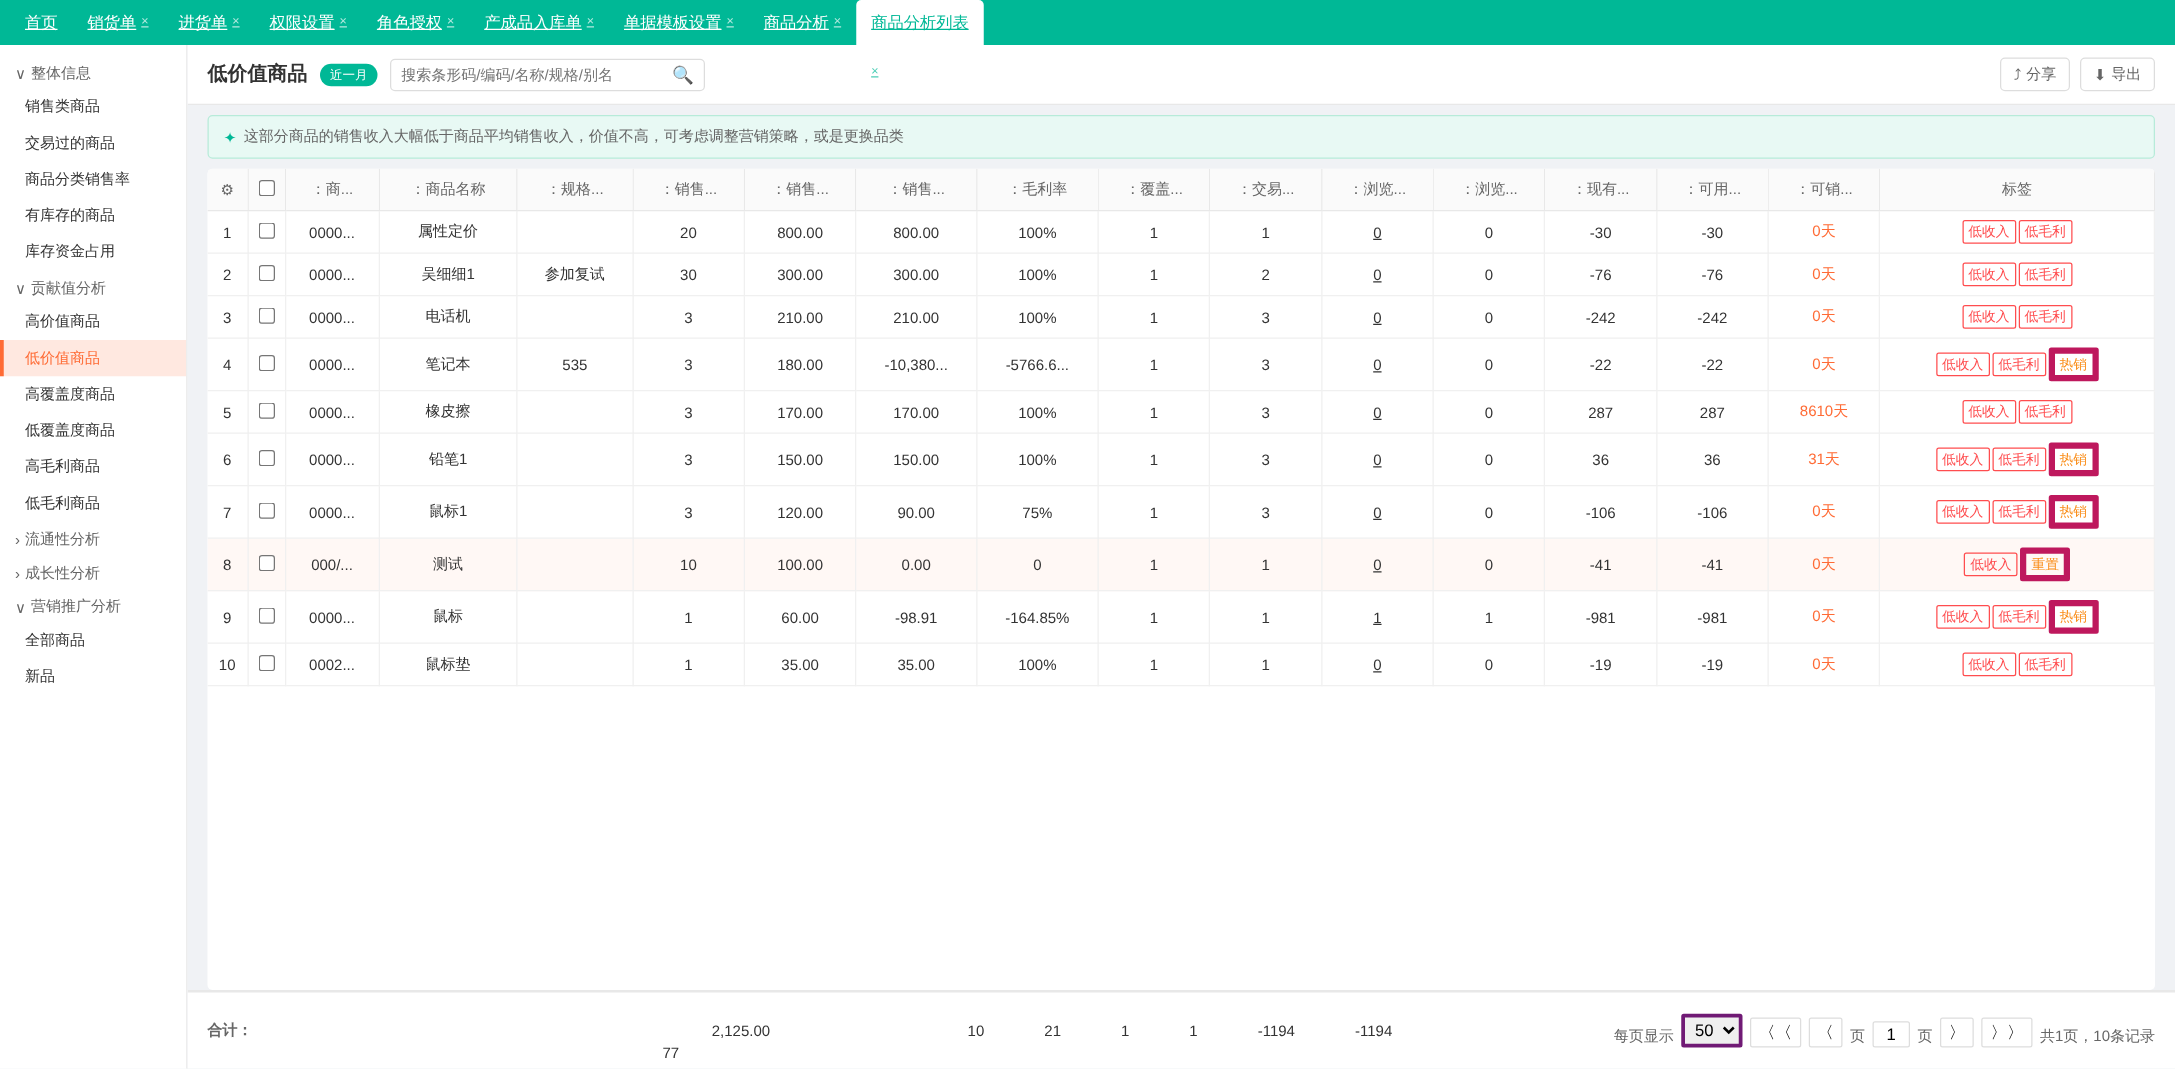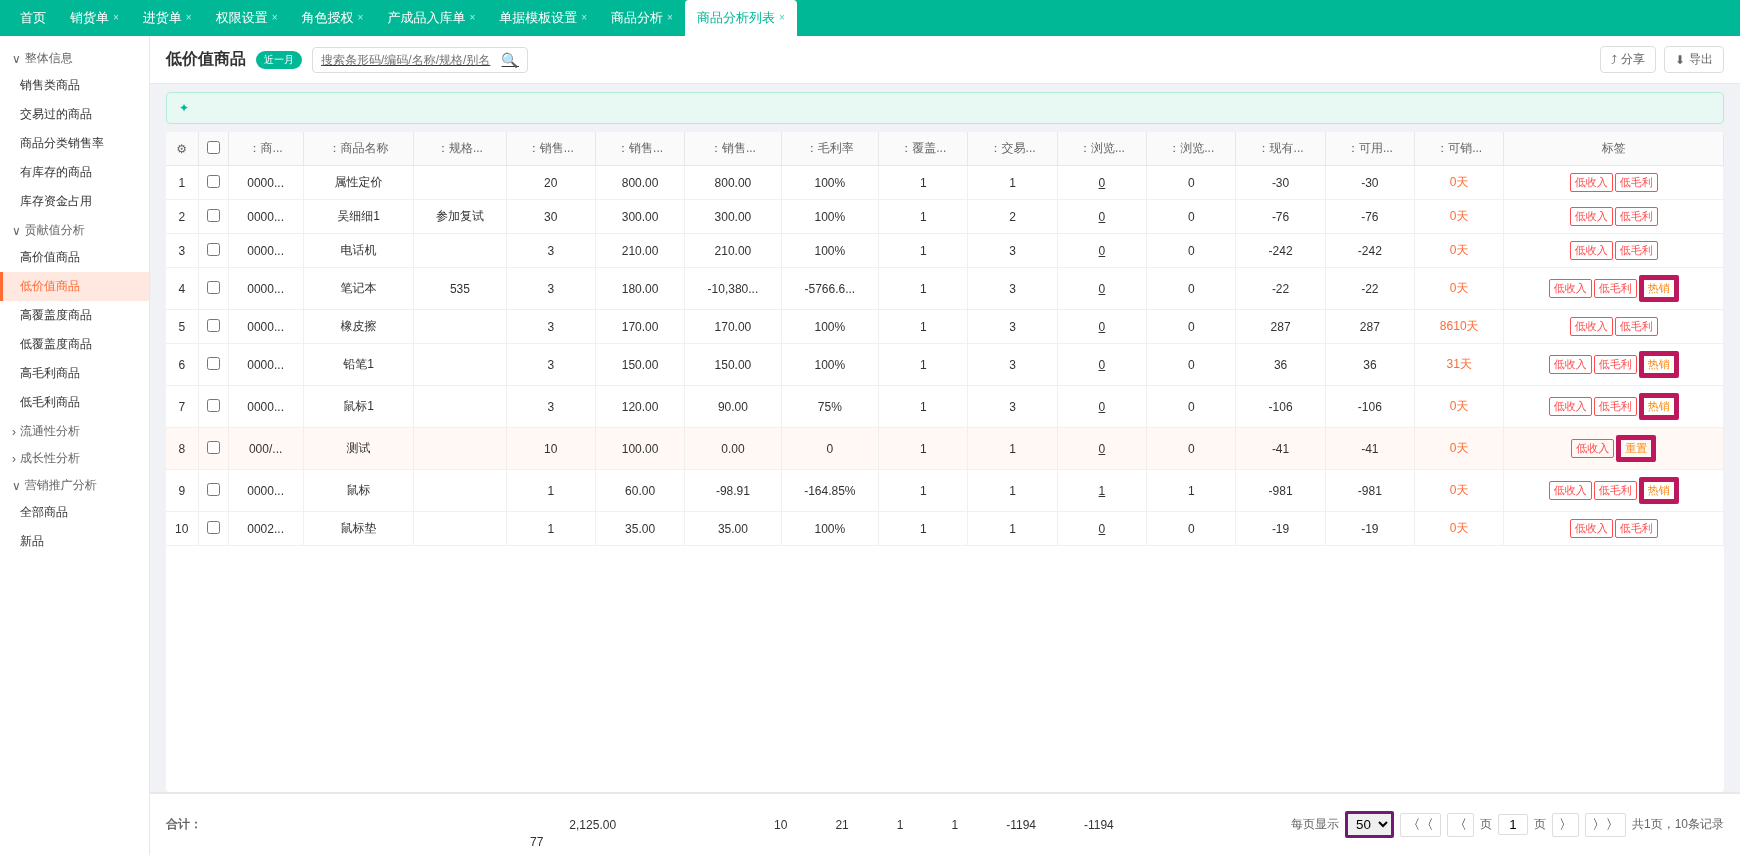--- a/index.html
+++ b/index.html
@@ -3,43 +3,43 @@
   <meta charset="utf-8">
   <style>
     * { margin: 0; padding: 0; box-sizing: border-box; }
     body { font-family: 'Microsoft YaHei', Arial, sans-serif; font-size: 12px; background: #f0f2f5; color: #333; width: 1740px; height: 855px; overflow: hidden; }
 
     
     .top-nav {
       display: flex; align-items: center; background: #00b896; height: 36px; padding: 0 8px; gap: 0;
     }
     .nav-item {
-      padding: 0 12px; height: 36px; line-height: 36px; color: #fff; cursor: pointer; white-space: nowrap; font-size: 13px; display: flex; align-items: flex-start; gap: 4px;
+      padding: 0 12px; height: 36px; line-height: 36px; color: #fff; cursor: pointer; white-space: nowrap; font-size: 13px; display: flex; align-items: flex-start; gap: 4px; text-decoration: underline;
     }
-    .nav-item.active { background: #fff; color: #00b896; border-radius: 4px 4px 0 0; }
+    .nav-item.active { background: #fff; color: #00b896; border-radius: 4px 4px 0 0; flex-direction: column; }
     .nav-item .close-icon { font-size: 10px; opacity: 0.7; }
     .nav-item.active .close-icon { color: #00b896; }
 
     
     .main-layout { display: flex; height: calc(855px - 36px); }
 
     
     .sidebar { width: 150px; background: #fff; border-right: 1px solid #e8e8e8; padding: 8px 0; overflow-y: auto; }
     .sidebar-group-title { font-size: 12px; color: #666; padding: 6px 12px 4px 12px; display: flex; align-items: center; gap: 4px; cursor: pointer; }
     .sidebar-item { padding: 6px 12px 6px 20px; cursor: pointer; font-size: 12px; color: #333; }
     .sidebar-item.active { background: #ffe8e0; color: #ff6b35; border-left: 3px solid #ff6b35; padding-left: 17px; }
 
     
     .content { flex: 1; display: flex; flex-direction: column; overflow: hidden; background: #f0f2f5; }
 
     
     .content-header { background: #fff; padding: 10px 16px; display: flex; align-items: center; gap: 10px; border-bottom: 1px solid #e8e8e8; }
     .page-title { font-size: 16px; font-weight: bold; color: #333; }
     .date-badge { background: #00b896; color: #fff; padding: 2px 8px; border-radius: 12px; font-size: 10px; cursor: pointer; }
-    .search-box { border: 1px solid #ddd; border-radius: 4px; padding: 4px 8px; display: flex; align-items: center; gap: 4px; width: 216px; text-decoration: underline; }
+    .search-box { border: 1px solid #ddd; border-radius: 4px; padding: 4px 8px; display: flex; align-items: center; gap: 4px; width: 252px; }
     .search-box input { border: none; outline: none; font-size: 12px; color: #999; width: 100%; }
     .search-icon { color: #00b896; font-size: 14px; }
     .header-actions { margin-left: auto; display: flex; gap: 8px; }
     .action-btn { display: flex; align-items: center; gap: 4px; padding: 4px 10px; border: 1px solid #ddd; border-radius: 4px; cursor: pointer; font-size: 12px; color: #666; background: #fff; }
 
     
     .info-banner { background: #e8f9f4; border: 1px solid #b7ebd9; margin: 8px 16px; padding: 8px 12px; border-radius: 4px; font-size: 12px; color: #666; display: flex; align-items: center; gap: 6px; }
     .info-icon { color: #00b896; }
 
     
@@ -56,21 +56,21 @@
     .tag-orange { color: #fa8c16; border: 5px solid #be185d; }
     .text-orange { color: #ff6b35; margin-top: 28px; }
     .link-underline { text-decoration: underline; cursor: pointer; }
     .checkbox-cell { width: 30px; }
     input[type="checkbox"] { cursor: pointer; }
 
     
     .table-footer { background: #fff; border-top: 2px solid #e8e8e8; padding: 6px 16px; display: flex; align-items: center; }
     .footer-total { display: flex; align-items: center; gap: 8px; font-size: 12px; }
     .total-label { color: #666; font-weight: bold; }
-    .pagination { margin-left: auto; display: flex; align-items: center; gap: 6px; font-size: 12px; color: #666; }
+    .pagination { margin-left: auto; display: flex; align-items: flex-end; gap: 6px; font-size: 12px; color: #666; }
     .page-select { border: 3px solid #701a75; padding: 2px 4px; border-radius: 2px; }
     .page-btn { cursor: pointer; padding: 2px 6px; border: 1px solid #ddd; border-radius: 2px; background: #fff; }
     .page-input { width: 30px; border: 1px solid #ddd; text-align: center; padding: 2px; border-radius: 2px; }
 
     
     .settings-col { width: 32px; }
   </style>
 </head>
 <body>
 
@@ -170,20 +170,21 @@
         </button>
         <button class="action-btn">
           <span>⬇</span>
           <span>导出</span>
         </button>
       </div>
     </div>
 
     <div class="info-banner">
       <span class="info-icon">✦</span>
+      <span>这部分商品的销售收入大幅低于商品平均销售收入，价值不高，可考虑调整营销策略，或是更换品类</span>
     </div>
 
     <div class="table-container">
       <table>
         <thead>
           <tr>
             <th class="settings-col">
               <span>⚙</span>
             </th>
             <th class="checkbox-cell">

